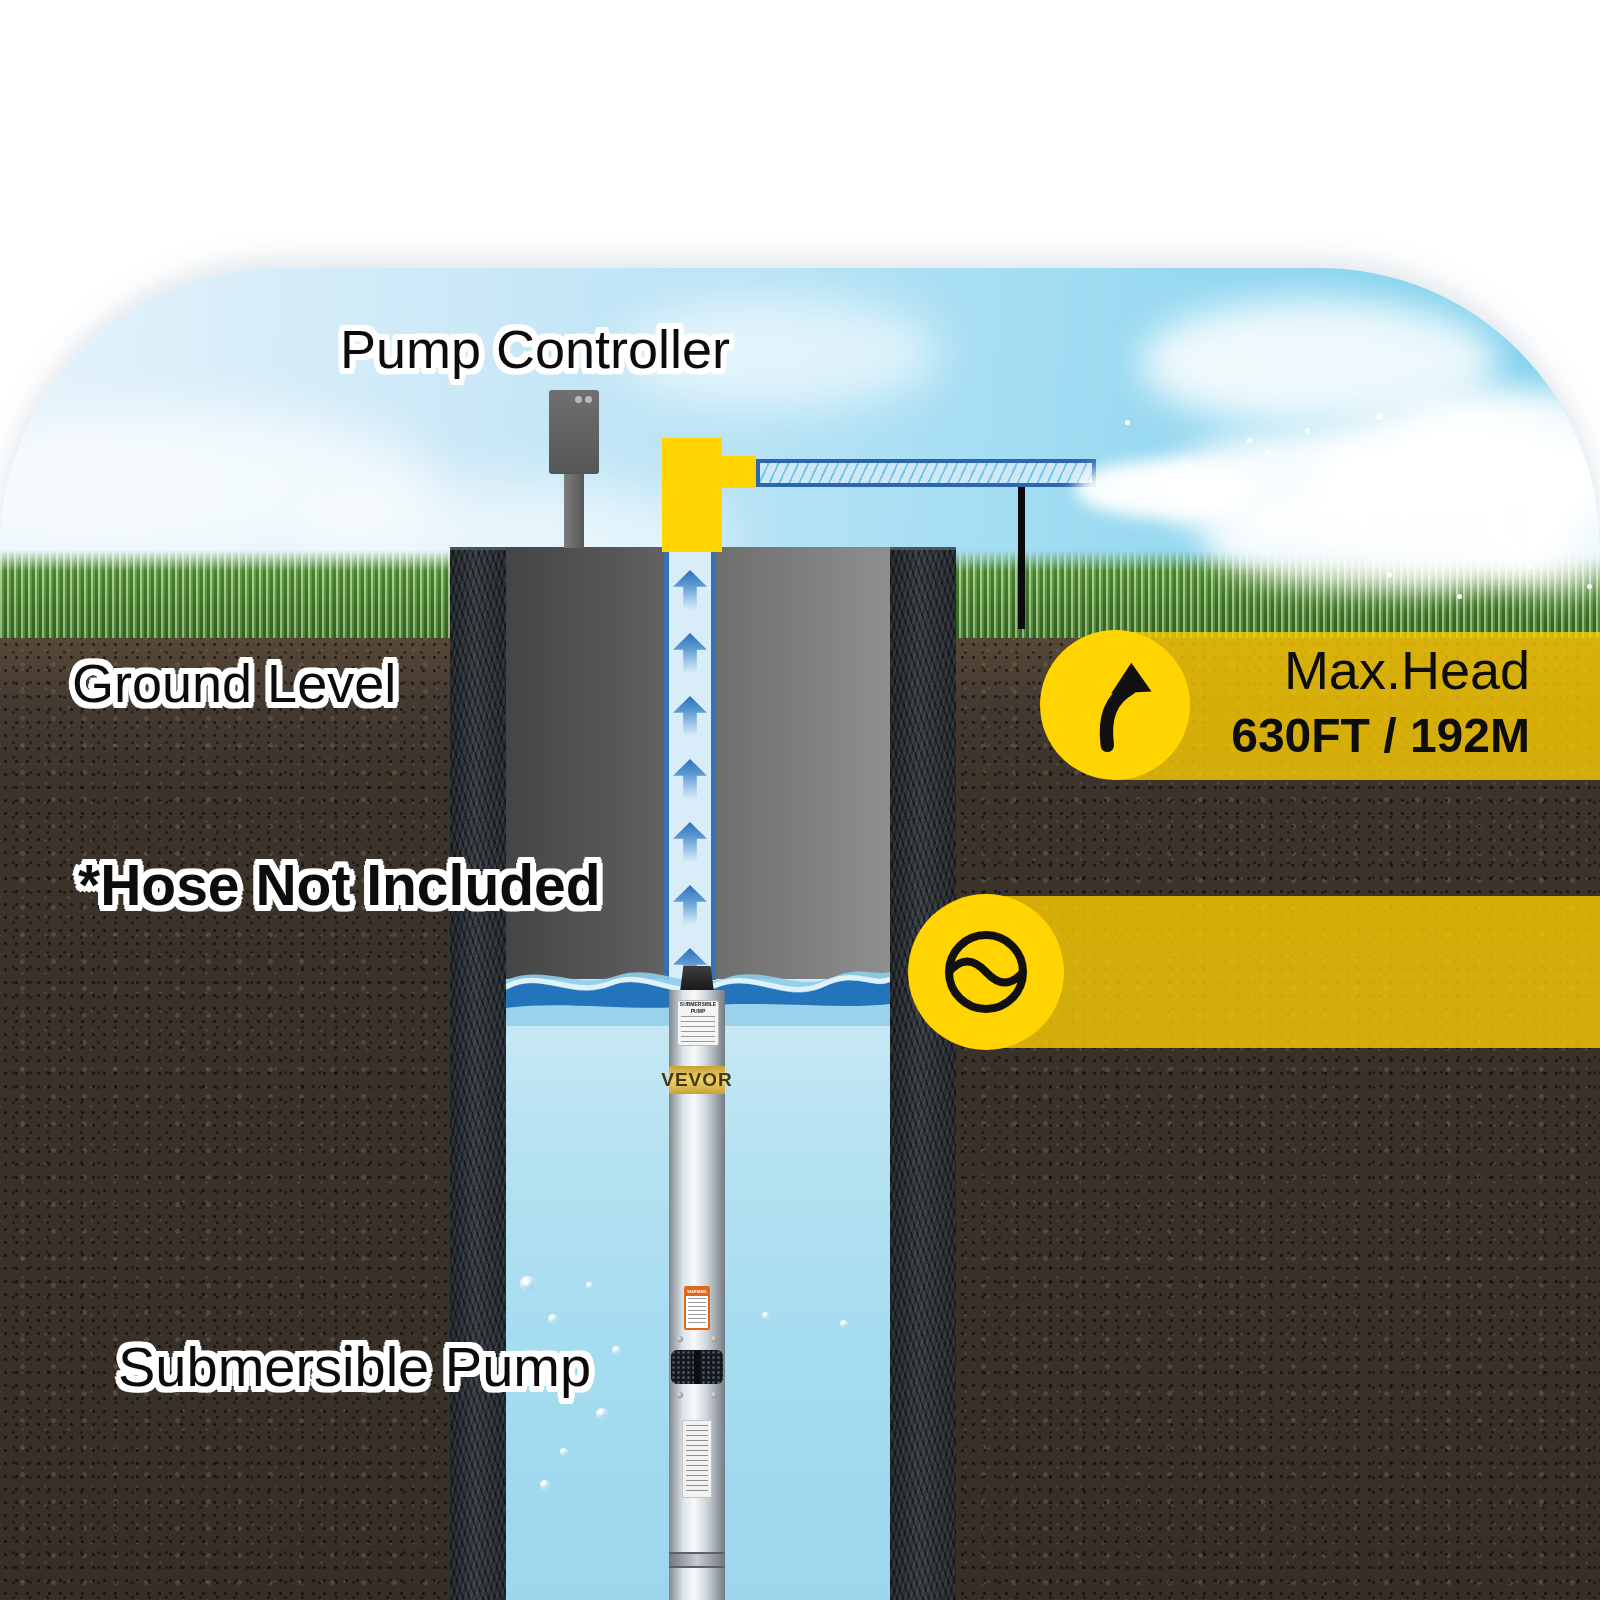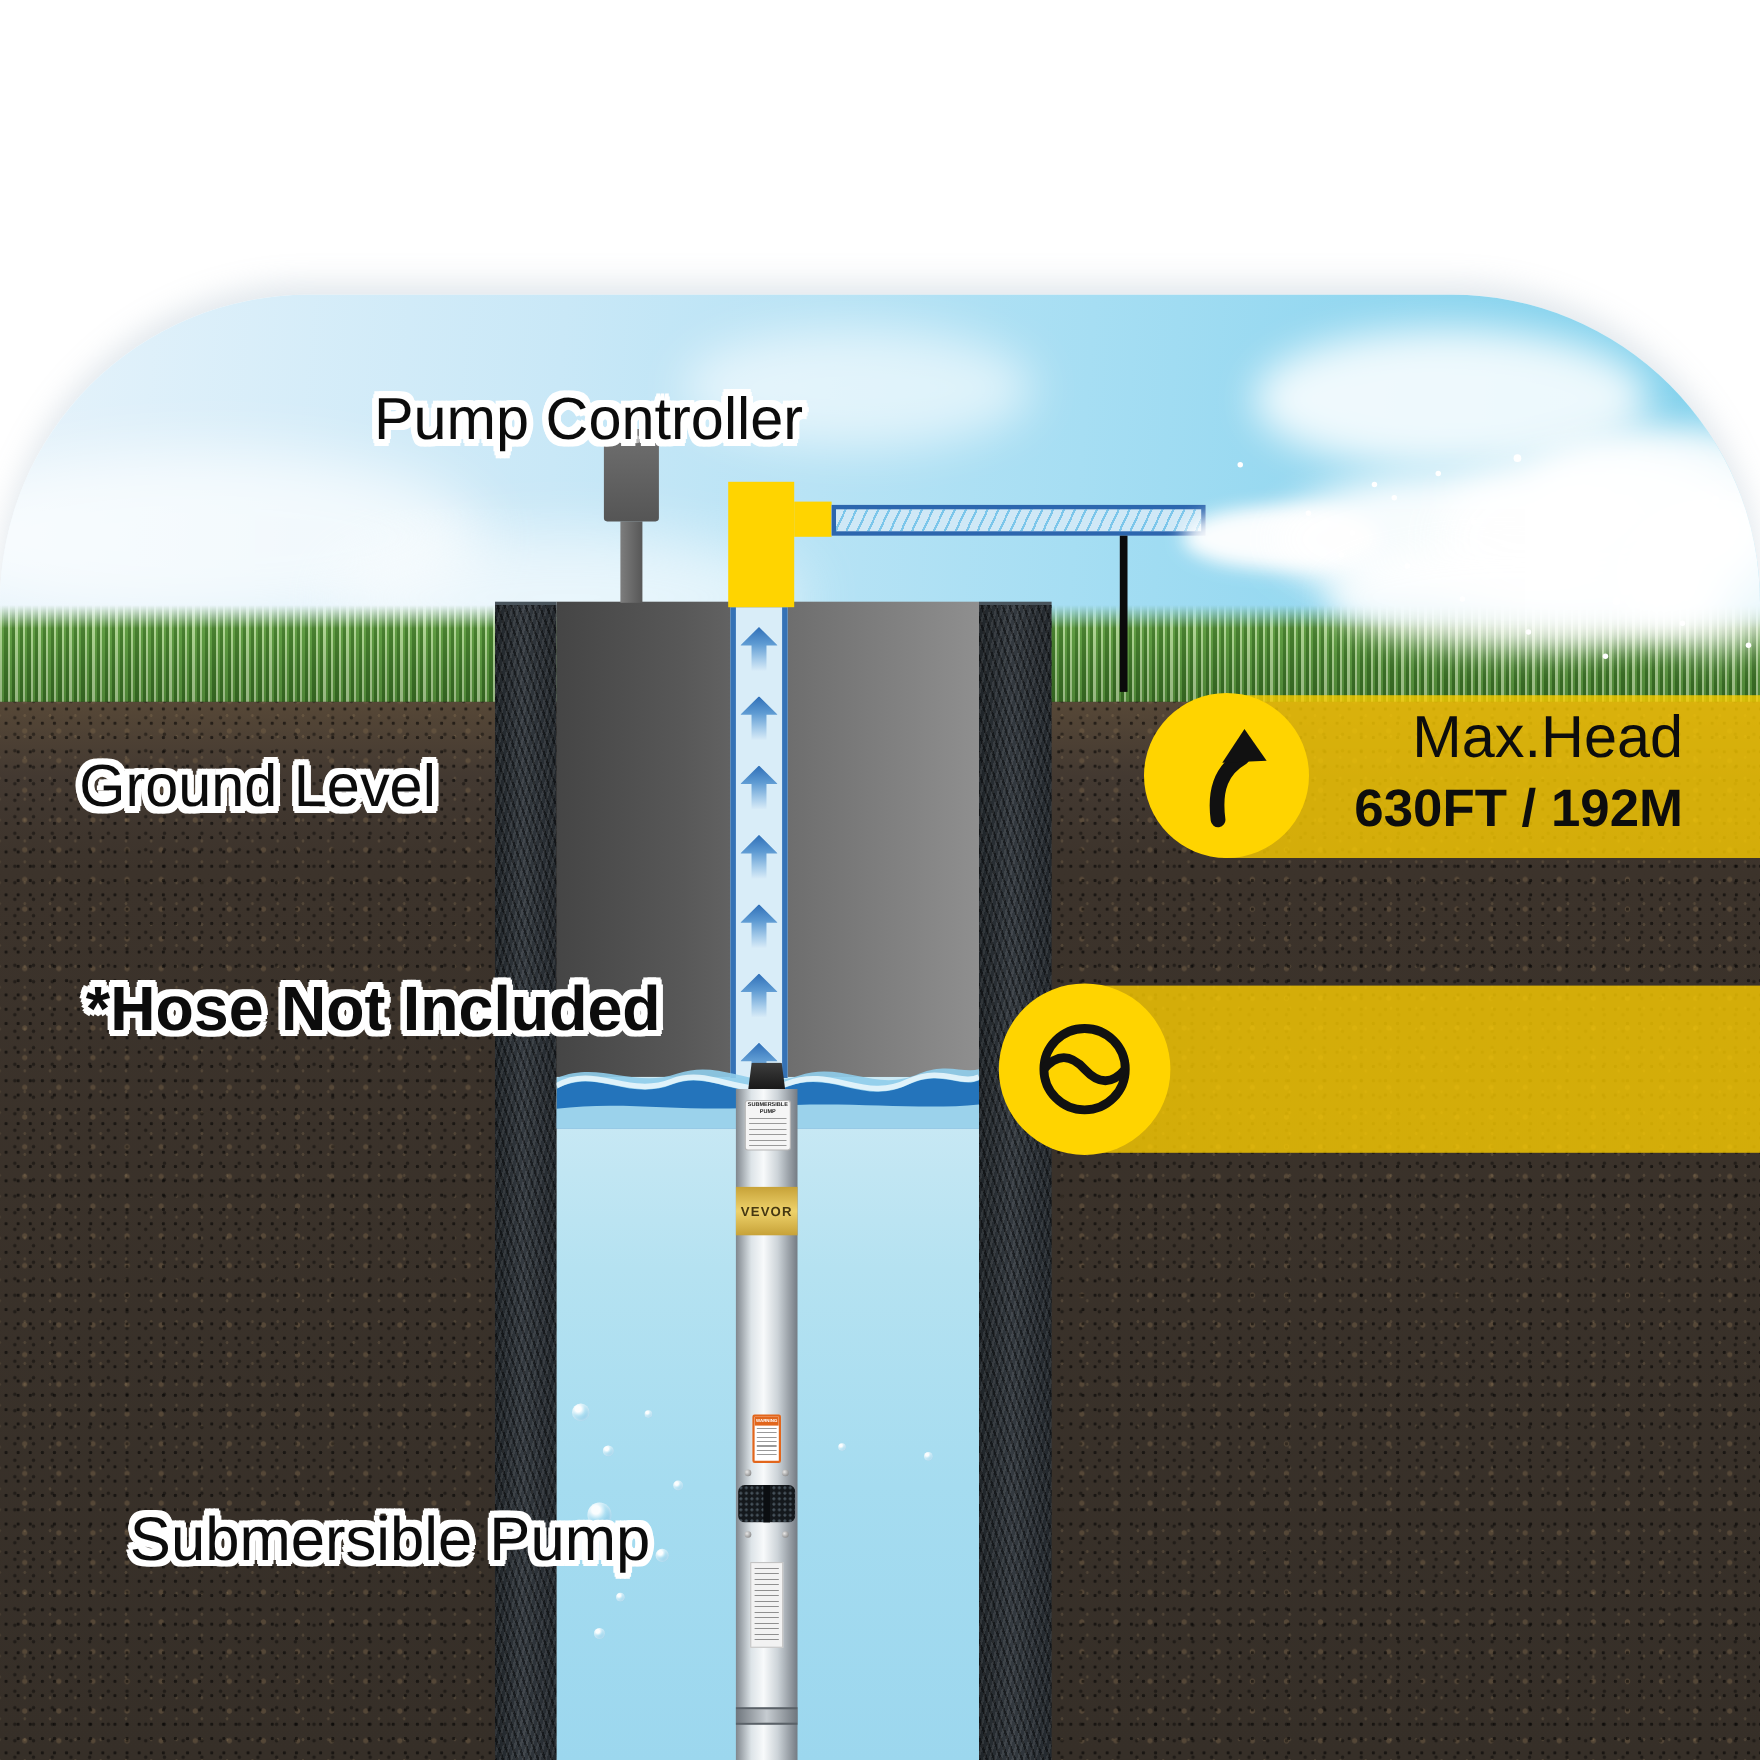--- a/index.html
+++ b/index.html
@@ -91,39 +91,39 @@
                 display:flex;align-items:center;justify-content:center;}
   .badge-text{text-align:right;color:#0d0d0d;}
   .badge-title{font-size:54px;line-height:60px;font-weight:400;}
   .badge-value{font-size:48px;line-height:72px;font-weight:700;}
 
   
   .callout{color:#0c0c0c;white-space:nowrap;
     text-shadow:
       -5px -4px 0 #fff,5px -4px 0 #fff,-5px 4px 0 #fff,5px 4px 0 #fff,
       -6px 0 0 #fff,6px 0 0 #fff,0 -6px 0 #fff,0 6px 0 #fff,
-      -4px -6px 0 #fff,4px 6px 0 #fff,4px -6px 0 #fff,-4px 6px 0 #fff; margin-top: 32px;}
+      -4px -6px 0 #fff,4px 6px 0 #fff,4px -6px 0 #fff,-4px 6px 0 #fff;}
   .fs54{font-size:54px;} .fs57{font-size:57px;font-weight:700;} .fs55{font-size:56px;}
 
   
   .pump{left:669px;top:698px;width:56px;height:634px;}
   .pump-cap{position:absolute;left:11px;top:0;width:34px;height:26px;border-radius:5px 5px 0 0;
             background:linear-gradient(180deg,#3d3d3d,#161616);
             clip-path:polygon(10% 0,90% 0,100% 100%,0 100%);}
   .pump-body{position:absolute;left:0;top:24px;width:56px;height:610px;
             background:linear-gradient(90deg,#7f868d 0%,#dde4e8 25%,#f8fafb 45%,#ccd3d8 68%,#747b83 100%);}
   .pump-label1{position:absolute;left:8px;top:34px;width:40px;height:44px;background:#f5f5f5;
             border:1px solid #b5b5b5;border-radius:3px;overflow:hidden;text-align:center;}
   .pump-label1 .t{font-size:5px;font-weight:700;color:#222;line-height:7px;}
   .pump-label1 .lines{height:32px;margin:1px 3px;
             background:repeating-linear-gradient(180deg,#9a9a9a 0 1px,transparent 1px 5px);}
-  .vevor{position:absolute;left:0;top:113px;width:56px;height:44px;
+  .vevor{position:absolute;left:0;top:100px;width:56px;height:28px;
          background:linear-gradient(180deg,#c7a238,#eed26b 50%,#c7a238);
          display:flex;align-items:center;justify-content:center;
-         font-size:12px;font-weight:700;letter-spacing:1px;color:#463812;}
+         font-size:19px;font-weight:700;letter-spacing:1px;color:#463812;}
   .warn{position:absolute;left:15px;top:320px;width:26px;height:44px;background:#fff;
         border:2px solid #e2661c;border-radius:2px;box-sizing:border-box;overflow:hidden;}
   .warn .hd{height:8px;background:#e2661c;color:#fff;font-size:4px;font-weight:700;
         text-align:center;line-height:8px;}
   .warn .lines{height:28px;margin:2px;
         background:repeating-linear-gradient(180deg,#999 0 1px,transparent 1px 4px);}
   .screw{position:absolute;width:6px;height:6px;border-radius:50%;
          background:radial-gradient(circle at 35% 35%,#e8e8e8,#6f6f6f);}
   .mesh{position:absolute;left:2px;top:384px;width:52px;height:34px;border-radius:6px;
         background-color:#14181c;

